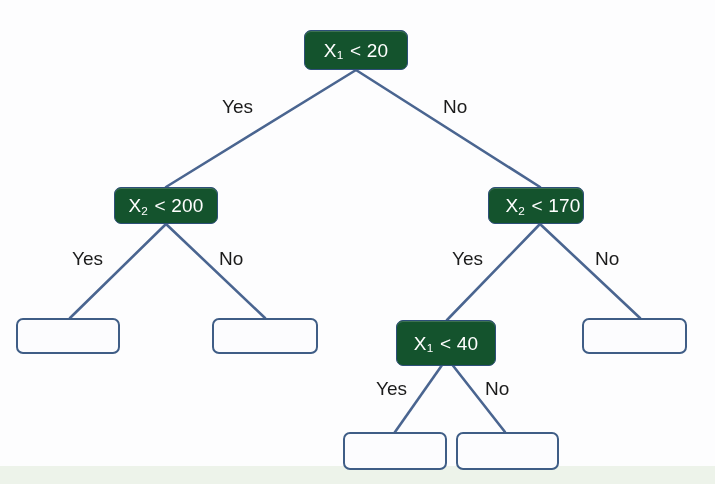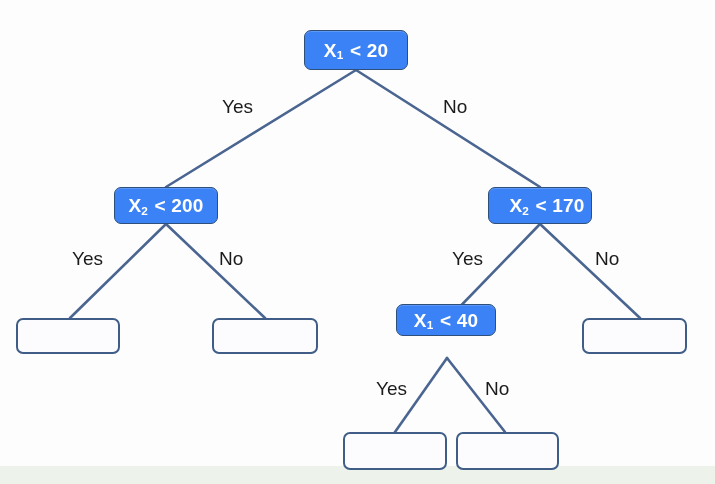--- a/index.html
+++ b/index.html
@@ -33,24 +33,23 @@
   .node {
     position: absolute;
     box-sizing: border-box;
     border-radius: 7px;
     display: flex;
     align-items: center;
     justify-content: center;
     z-index: 3;
   }
   .node.decision {
-    background: #3b82f6;
+    background: #14532d;
     border: 1.6px solid #2e4f79;
     box-shadow: inset 0 1px 0 rgba(255,255,255,0.18);
-    font-weight: bold;
   }
   .node.leaf {
     background: #fcfcfe;
     border: 2px solid #3f5d86;
   }
   .node-label {
     color: #ffffff;
     font-size: 19px;
     letter-spacing: 0.2px;
     white-space: nowrap;
@@ -100,25 +99,25 @@
   <div class="bottom-band"></div>
 
   <div class="node decision" style="left:304px; top:30px; width:104px; height:40px;">
     <span class="node-label">X<sub>1</sub><span>&nbsp;&lt;&nbsp;</span><span>20</span></span>
   </div>
 
   <div class="node decision" style="left:114px; top:187px; width:104px; height:37px;">
     <span class="node-label">X<sub>2</sub><span>&nbsp;&lt;&nbsp;</span><span>200</span></span>
   </div>
 
-  <div class="node decision" style="left:488px; top:187px; width:104px; height:37px;padding-left:14px;">
+  <div class="node decision" style="left:488px; top:187px; width:96px; height:37px;padding-left:14px;">
     <span class="node-label">X<sub>2</sub><span>&nbsp;&lt;&nbsp;</span><span>170</span></span>
   </div>
 
-  <div class="node decision" style="left:396px; top:304px; width:100px; height:32px;">
+  <div class="node decision" style="left:396px; top:320px; width:100px; height:46px;">
     <span class="node-label">X<sub>1</sub><span>&nbsp;&lt;&nbsp;</span><span>40</span></span>
   </div>
 
   <div class="node leaf" style="left:16px; top:318px; width:104px; height:36px;">
     <span class="node-label" style="color:#1b1b1b;"></span>
   </div>
 
   <div class="node leaf" style="left:212px; top:318px; width:106px; height:36px;">
     <span class="node-label" style="color:#1b1b1b;"></span>
   </div>

